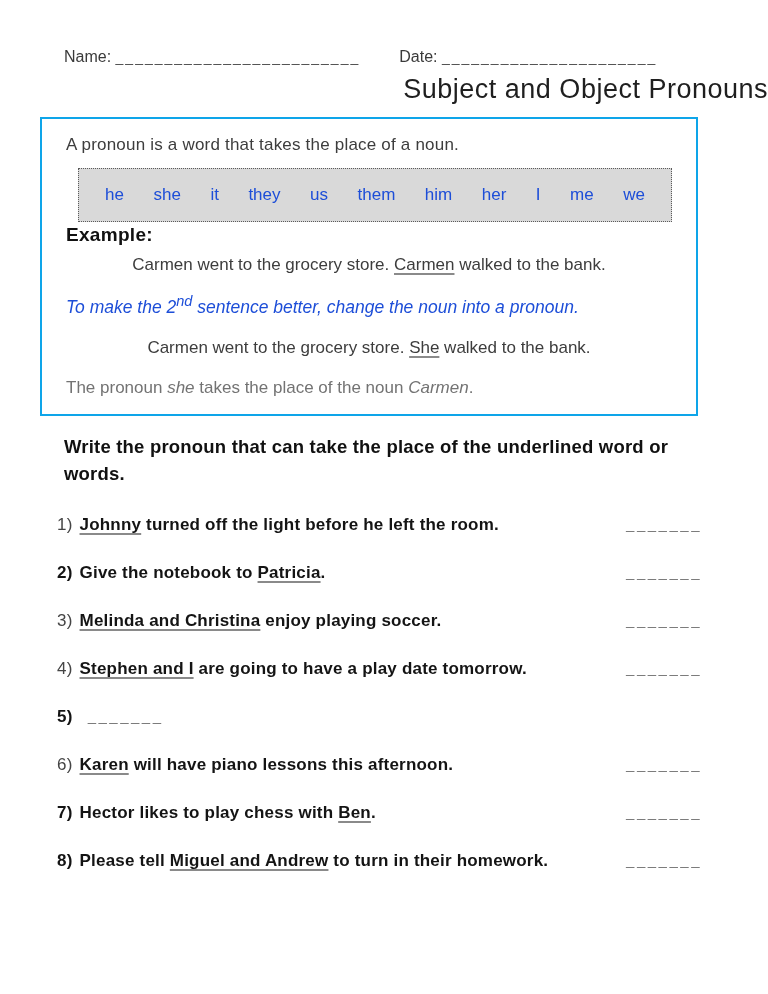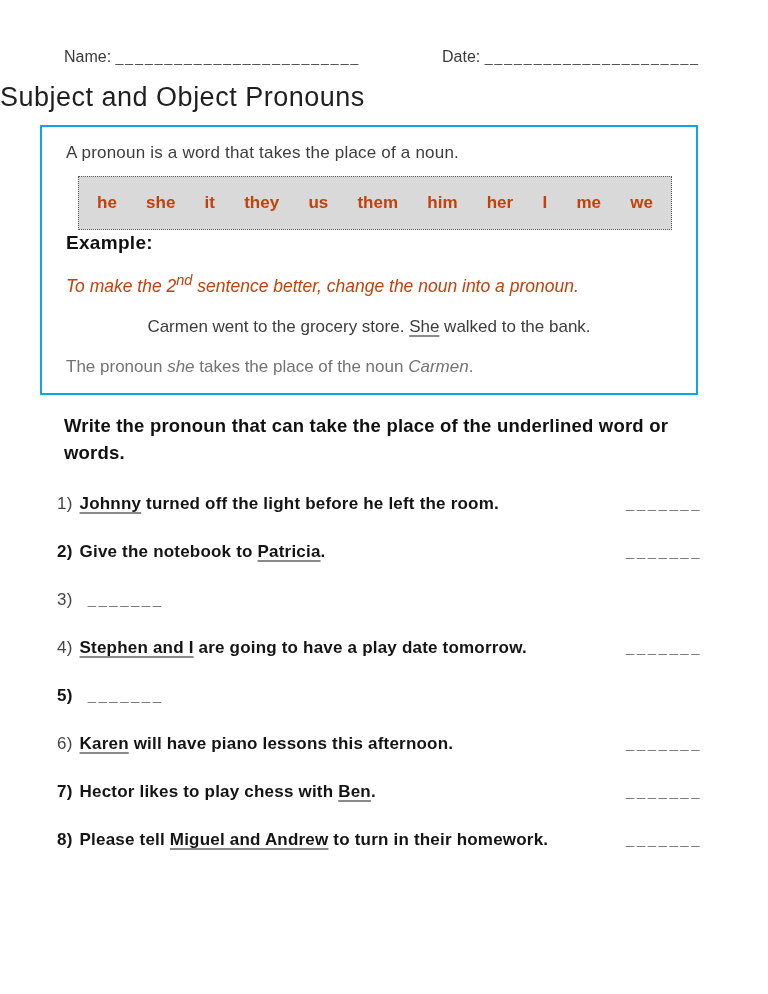--- a/index.html
+++ b/index.html
@@ -11,40 +11,41 @@
     background: #ffffff;
     font-family: "Liberation Sans", sans-serif;
     color: #222;
     padding: 48px 0 0 0;
     overflow: hidden;
   }
 
   
   .header-row {
     display: flex;
-    justify-content: space-between;
+    justify-content: flex-start;
     margin: 0 68px 0 64px;
     font-size: 16px;
     color: #3a3a3a;
+    gap: 39px;
   }
   .field-group { white-space: nowrap; }
   .blankline {
     letter-spacing: 2px;
     color: #4a4a4a;
     font-size: 14px;
   }
 
   
   .title {
-    text-align: left;
+    text-align: right;
     font-size: 27px;
     font-weight: 400;
     letter-spacing: 0.5px;
     color: #1f1f1f;
-    margin-top: 16px;
+    margin-top: 8px;
   }
 
   
   .info-box {
     margin: 12px 70px 0 40px;
     border: 2px solid #0ea5e9;
     padding: 16px 24px 16px 24px;
     background: #ffffff;
   }
   .definition {
@@ -53,43 +54,42 @@
     letter-spacing: 0.2px;
   }
   .pronoun-strip {
     margin: 13px 0 0 12px;
     height: 54px;
     background: #d9d9d9;
     border: 1px dotted #5a5a5a;
     display: flex;
     align-items: center;
     justify-content: space-between;
-    padding: 0 18px;
-    font-size: 17px;
-    color: #c2410c;
-    font-weight: bold;
+    padding: 0 26px;
+    font-size: 17px;
+    color: #1d4ed8;
   }
   .example-label {
     margin-top: 2px;
     font-size: 19px;
     font-weight: 700;
     color: #111;
     letter-spacing: 0.3px;
   }
   .example-sentence {
     text-align: center;
     margin-top: 9px;
     font-size: 17px;
     color: #3d3d3d;
   }
   .note {
     margin-top: 18px;
     font-size: 17.5px;
     font-style: italic;
-    color: #c2410c;
+    color: #1d4ed8;
   }
   .example-sentence.second { margin-top: 20px; }
   .summary {
     margin-top: 20px;
     font-size: 17px;
     color: #737373;
   }
   .summary .it { font-style: italic; }
   .und {
     text-decoration: underline;
@@ -162,20 +162,21 @@
       <span>them</span>
       <span>him</span>
       <span>her</span>
       <span>I</span>
       <span>me</span>
       <span>we</span>
     </div>
 
     <div class="example-label">Example:</div>
 
+    <div class="example-sentence"><span>Carmen went to the grocery store. </span><span class="und">Carmen</span><span> walked to the bank.</span></div>
 
     <div class="note"><span>To make the 2</span><sup>nd</sup><span> sentence better, change the noun into a pronoun.</span></div>
 
     <div class="example-sentence second"><span>Carmen went to the grocery store. </span><span class="und">She</span><span> walked to the bank.</span></div>
 
     <div class="summary"><span>The pronoun </span><span class="it">she</span><span> takes the place of the noun </span><span class="it">Carmen</span><span>.</span></div>
   </div>
 
   <div class="instructions">Write the pronoun that can take the place of the underlined word or words.</div>
 
@@ -188,20 +189,21 @@
     </div>
 
     <div class="q-row">
       <span class="q-num">2)</span>
       <span class="q-text"><span>Give the notebook to </span><span class="und">Patricia</span><span>.</span></span>
       <span class="q-blank">_______</span>
     </div>
 
     <div class="q-row">
       <span class="q-num light">3)</span>
+      <span class="q-text"><span></span><span class="und">Melinda and Christina</span><span> enjoy playing soccer.</span></span>
       <span class="q-blank">_______</span>
     </div>
 
     <div class="q-row">
       <span class="q-num light">4)</span>
       <span class="q-text"><span></span><span class="und">Stephen and I</span><span> are going to have a play date tomorrow.</span></span>
       <span class="q-blank">_______</span>
     </div>
 
     <div class="q-row">

